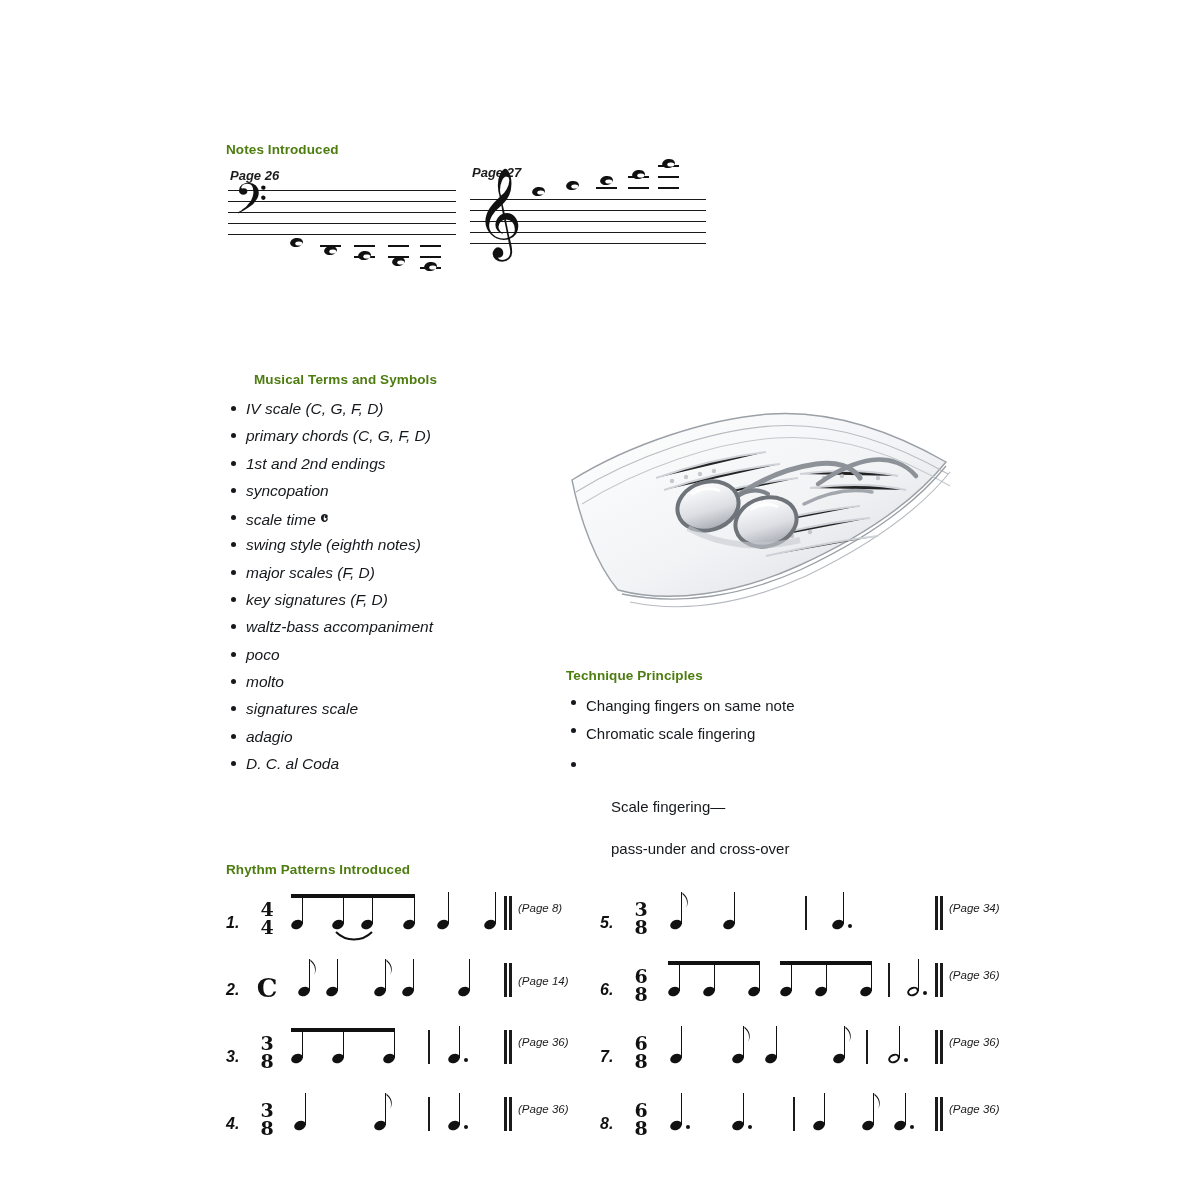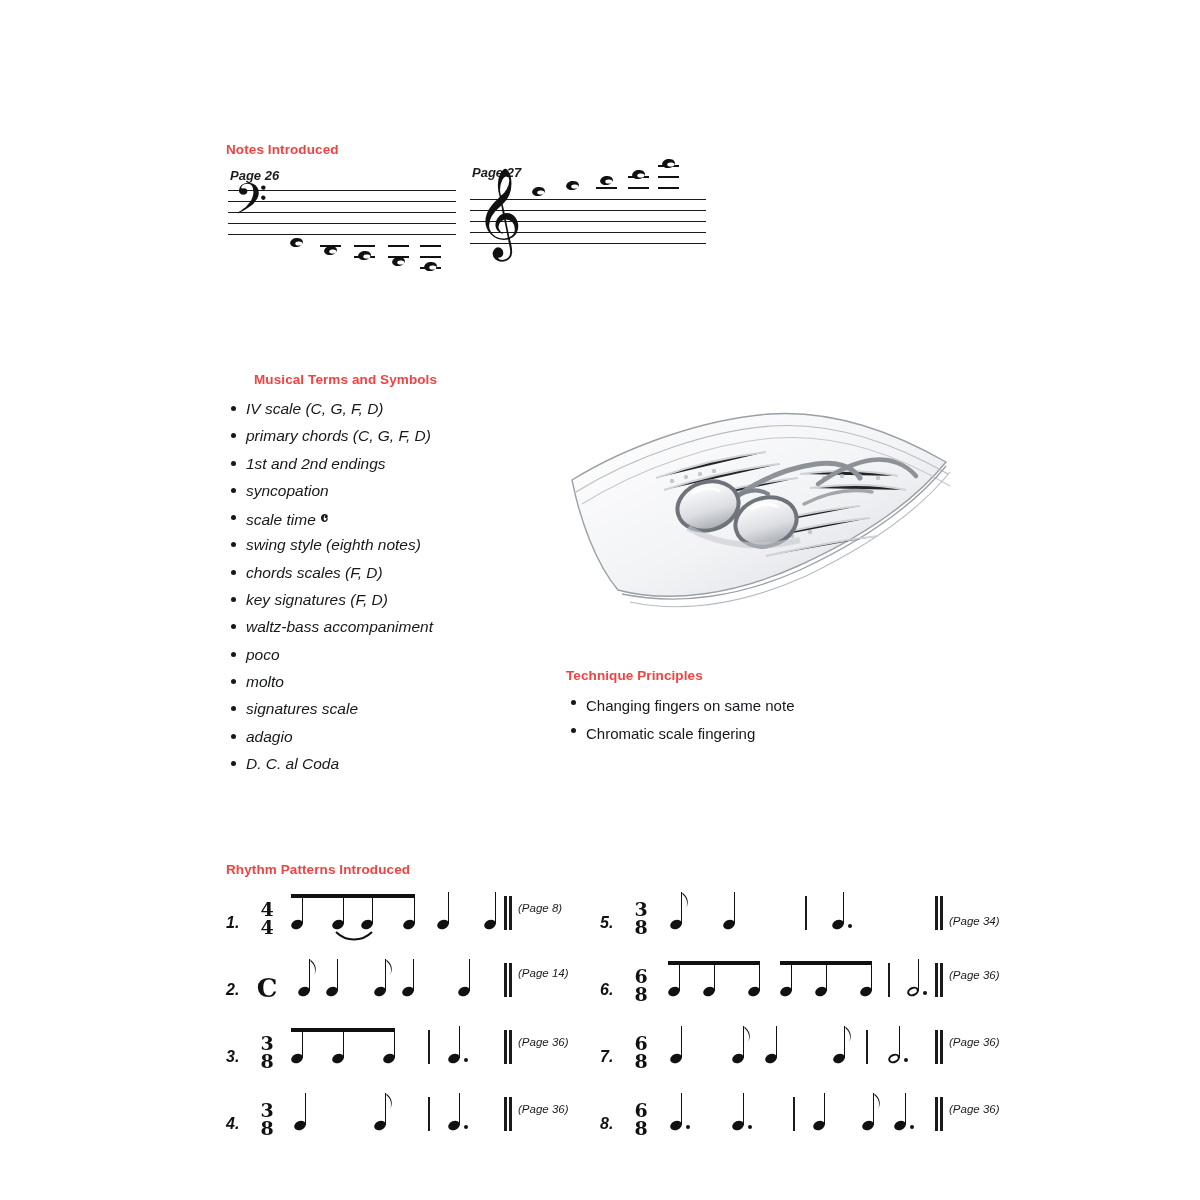--- a/index.html
+++ b/index.html
@@ -15,21 +15,21 @@
 
   
   .page-title{
     position:absolute; left:224px; top:70px;
     font-size:21.5px; font-weight:bold; letter-spacing:0.1px;
     color:#111;
   }
 
   
   .sec-head{
-    font-size:13.5px; font-weight:bold; color:#ef4444; letter-spacing:0.1px;
+    font-size:13.5px; font-weight:bold; color:#4d7c0f; letter-spacing:0.1px;
   }
   #notes-head{ position:absolute; left:226px; top:142px;}
   #terms-head{ position:absolute; left:226px; top:372px;margin-left:28px;}
   #tech-head { position:absolute; left:566px; top:668px;}
   #rhythm-head{position:absolute; left:226px; top:862px;}
 
   
   .staff-label{
     font-size:13px; font-style:italic; font-weight:bold; color:#1c1c1c;
   }
@@ -207,21 +207,21 @@
 
   <div class="sec-head" id="terms-head">Musical Terms and Symbols</div>
 
   <ul class="bullets" id="terms-list">
     <li><span class="dot"></span><span>IV scale (C, G, F, D)</span></li>
     <li><span class="dot"></span><span>primary chords (C, G, F, D)</span></li>
     <li><span class="dot"></span><span>1st and 2nd endings</span></li>
     <li><span class="dot"></span><span>syncopation</span></li>
     <li><span class="dot"></span><span>scale time </span><span class="ct-glyph">𝄴</span></li>
     <li><span class="dot"></span><span>swing style (eighth notes)</span></li>
-    <li><span class="dot"></span><span>chords scales (F, D)</span></li>
+    <li><span class="dot"></span><span>major scales (F, D)</span></li>
     <li><span class="dot"></span><span>key signatures (F, D)</span></li>
     <li><span class="dot"></span><span>waltz-bass accompaniment</span></li>
     <li><span class="dot"></span><span>poco</span></li>
     <li><span class="dot"></span><span>molto</span></li>
     <li><span class="dot"></span><span>signatures scale</span></li>
     <li><span class="dot"></span><span>adagio</span></li>
     <li><span class="dot"></span><span>D. C. al Coda</span></li>
   </ul>
 
   <div id="illustration">
@@ -282,20 +282,25 @@
 
       <path d="M128,120 C160,138 200,142 240,132" fill="none" stroke="#c6cad0" stroke-width="6" opacity="0.6"></path>
     </svg>
   </div>
 
   <div class="sec-head" id="tech-head">Technique Principles</div>
 
   <ul class="bullets" id="tech-list">
     <li><span class="dot"></span><span>Changing fingers on same note</span></li>
     <li><span class="dot"></span><span>Chromatic scale fingering</span></li>
+    <li class="two-line" style="margin-top:7px;">
+      <span class="dot"></span>
+      <span>Scale fingering—</span><br>
+      <span>pass-under and cross-over</span>
+    </li>
   </ul>
 
   <div class="sec-head" id="rhythm-head">Rhythm Patterns Introduced</div>
 
   <div class="rhythm-row" style="left:226px; top:888px; width:330px;">
     <div class="r-num">1.</div>
     <div class="timesig">
       <div>4</div>
       <div>4</div>
     </div>
@@ -363,21 +368,21 @@
         <span class="stem"></span>
       </div>
     <div class="nt" style="left:232px; top:32px;">
         <span class="head"></span>
         <span class="stem"></span>
       </div>
     <div class="final-bar" style="left:278px; top:8px;">
         <i class="a"></i>
         <i class="b"></i>
       </div>
-    <div class="page-ref" style="left:292px; top:12px;">(Page 14)</div>
+    <div class="page-ref" style="left:292px; top:20px;">(Page 14)</div>
   </div>
 
   <div class="rhythm-row" style="left:226px; top:1022px; width:330px;">
     <div class="r-num">3.</div>
     <div class="timesig">
       <div>3</div>
       <div>8</div>
     </div>
     <div class="beam" style="left:65px; top:6px; width:104px;"></div>
     <div class="nt" style="left:65px; top:32px;">
@@ -455,21 +460,21 @@
     <div class="barline" style="left:205px; top:8px; height:34px;"></div>
     <div class="nt" style="left:232px; top:32px;">
         <span class="head"></span>
         <span class="stem"></span>
         <span class="dot"></span>
       </div>
     <div class="final-bar" style="left:335px; top:8px;">
         <i class="a"></i>
         <i class="b"></i>
       </div>
-    <div class="page-ref" style="left:349px; top:27px;text-align:center;">(Page 34)</div>
+    <div class="page-ref" style="left:349px; top:14px;text-align:center;">(Page 34)</div>
   </div>
 
   <div class="rhythm-row" style="left:600px; top:955px; width:420px;">
     <div class="r-num">6.</div>
     <div class="timesig">
       <div>6</div>
       <div>8</div>
     </div>
     <div class="beam" style="left:68px; top:6px; width:92px;"></div>
     <div class="nt" style="left:68px; top:32px;">

